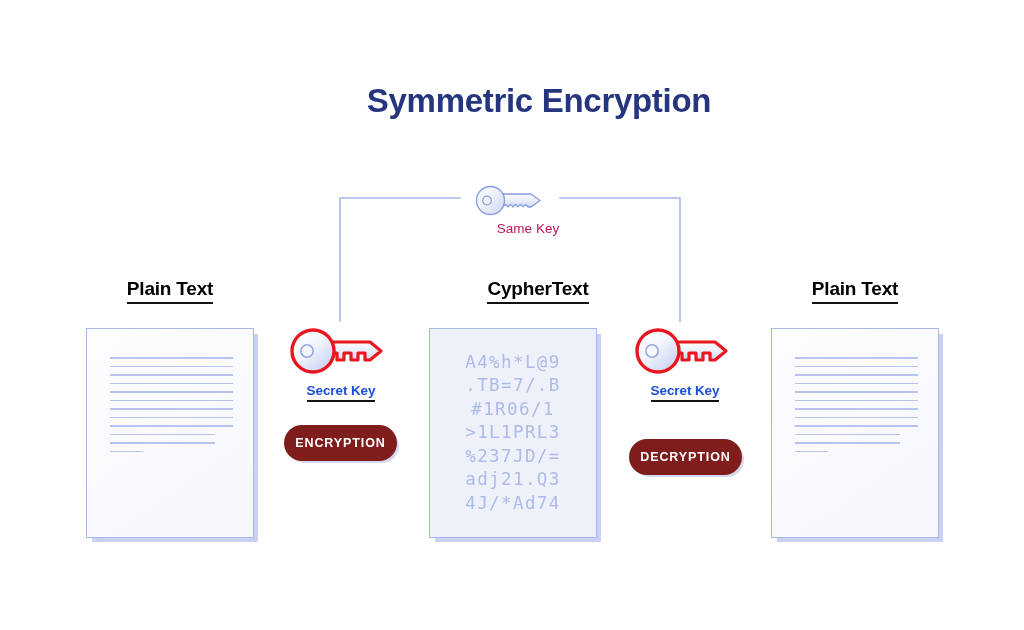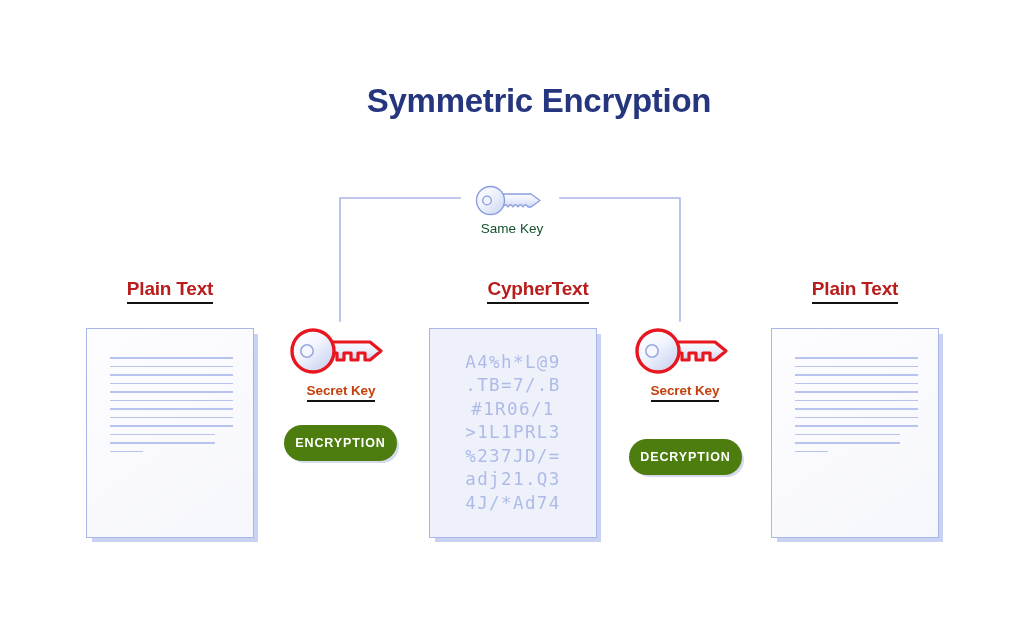--- a/index.html
+++ b/index.html
@@ -28,21 +28,21 @@
     color: #25357e;
     letter-spacing: -0.3px;
     padding-left: 27px;
   }
 
   
   .col-heading {
     position: absolute;
     font-size: 19px;
     font-weight: bold;
-    color: #b91c1c;
+    color: #000000;
     text-align: center;
     letter-spacing: -0.2px;
     white-space: nowrap;
   }
   .col-heading .u {
     border-bottom: 2.5px solid #121212;
     padding-bottom: 3px;
   }
   #heading-plain-left  { top: 278px; left: 90px;  width: 160px; }
   #heading-cypher      { top: 278px; left: 458px; width: 160px; }
@@ -97,60 +97,60 @@
     letter-spacing: 1.4px;
     line-height: 23.5px;
     white-space: pre;
   }
 
   
   .pill-btn {
     position: absolute;
     height: 36px;
     border-radius: 18px;
-    background: #4d7c0f;
+    background: #7f1d1d;
     color: #ffffff;
     font-size: 12.5px;
     font-weight: bold;
     letter-spacing: 0.9px;
     display: flex;
     align-items: center;
     justify-content: center;
     box-shadow: 3px 3px 0 -1px #d4d9ee;
     cursor: pointer;
     box-sizing: border-box;
   }
   #btn-encryption { top: 425px; left: 284px; width: 113px; }
   #btn-decryption { top: 439px; left: 629px; width: 113px; }
 
   
   .key-label {
     position: absolute;
     font-size: 13.5px;
     font-weight: bold;
-    color: #c2410c;
+    color: #1d4ed8;
     text-align: center;
     white-space: nowrap;
     letter-spacing: -0.1px;
   }
   .key-label .u {
     border-bottom: 2px solid #121212;
     padding-bottom: 2px;
   }
   #label-secret-key-left  { top: 383px; left: 281px; width: 120px; }
   #label-secret-key-right { top: 383px; left: 625px; width: 120px; }
 
   #label-same-key {
     position: absolute;
     top: 221px;
-    left: 452px;
+    left: 468px;
     width: 120px;
     text-align: center;
     font-size: 13.5px;
-    color: #14532d;
+    color: #be185d;
     white-space: nowrap;
   }
 
   
   .key-icon { position: absolute; }
   #key-red-left  { top: 325px; left: 286px; }
   #key-red-right { top: 325px; left: 631px; }
   #key-top       { top: 185px; left: 473px; }
 
   

